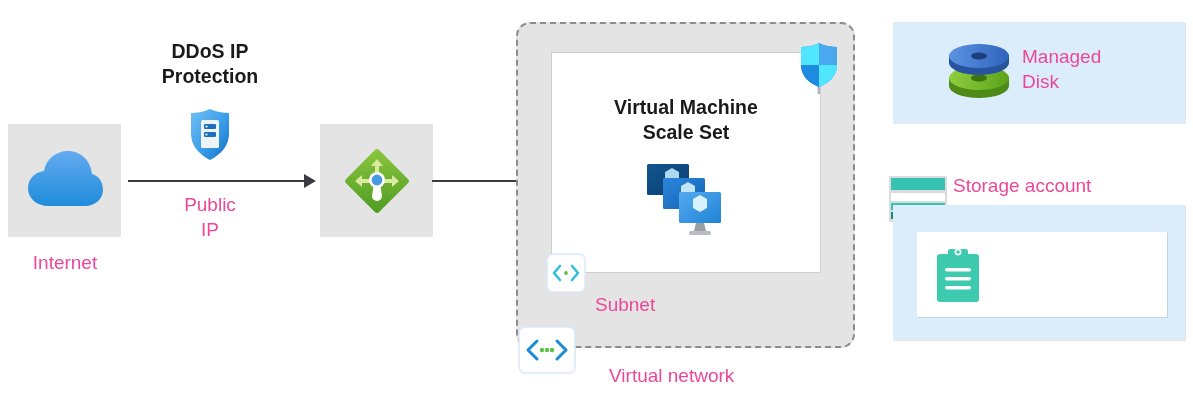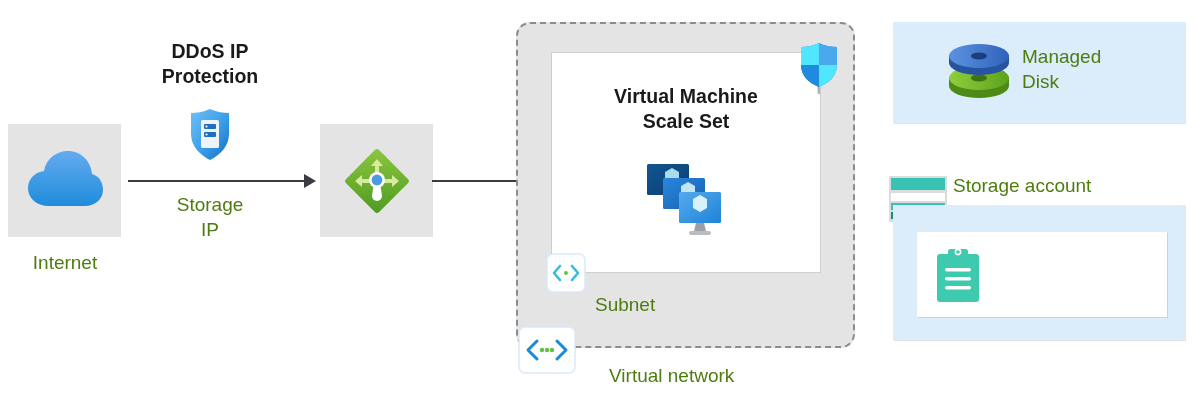--- a/index.html
+++ b/index.html
@@ -15,21 +15,21 @@
     color: #2b2b2b;
   }
   .stage { position: absolute; inset: 0; }
   .abs { position: absolute; }
 
   
   .lbl {
     position: absolute;
     font-size: 19px;
     line-height: 25px;
-    color: #4d7c0f;
+    color: #ec4899;
     text-align: center;
     white-space: pre-line;
   }
   .lbl-left { text-align: left; }
   .lbl-bold {
     font-weight: bold;
     font-size: 19.5px;
     line-height: 25px;
     color: #1a1a1a;
   }
@@ -136,21 +136,21 @@
       <rect x="16" y="16" width="12" height="5" rx="1" fill="#1f6fc0"></rect>
       <rect x="16" y="24" width="12" height="5" rx="1" fill="#1f6fc0"></rect>
       <circle cx="18.5" cy="18.5" r="1.1" fill="#ffffff"></circle>
       <circle cx="18.5" cy="26.5" r="1.1" fill="#ffffff"></circle>
     </svg>
   </div>
 
   <div class="arrow-line" style="left:128px; top:180px; width:180px;"></div>
   <div class="arrow-head" style="left:304px; top:174px;"></div>
 
-  <div class="lbl" style="left:150px; top:192px; width:120px;">Storage
+  <div class="lbl" style="left:150px; top:192px; width:120px;">Public
 IP</div>
 
   <div class="tile" style="left:320px; top:124px; width:113px; height:113px;">
     <div class="abs" style="left:22px; top:22px;">
       <svg width="70" height="70" viewBox="0 0 70 70">
         <defs>
           <linearGradient id="lbGrad" x1="0" y1="0" x2="1" y2="1">
             <stop offset="0%" stop-color="#8cc63e"></stop>
             <stop offset="100%" stop-color="#4e9b23"></stop>
           </linearGradient>
@@ -167,21 +167,21 @@
     </div>
   </div>
 
   <div class="arrow-line" style="left:432px; top:180px; width:115px;"></div>
   <div class="arrow-head" style="left:541px; top:174px;"></div>
 
   <div class="vnet" style="left:516px; top:22px; width:339px; height:326px;"></div>
 
   <div class="subnet-box" style="left:551px; top:52px; width:270px; height:221px;"></div>
 
-  <div class="lbl lbl-bold" style="left:571px; top:84px; width:230px;">Virtual Machine
+  <div class="lbl lbl-bold" style="left:571px; top:95px; width:230px;">Virtual Machine
 Scale Set</div>
 
   <div class="abs" style="left:645px; top:158px;">
     <svg width="86" height="80" viewBox="0 0 86 80">
       <defs>
         <linearGradient id="vm1" x1="0" y1="0" x2="1" y2="1">
           <stop offset="0%" stop-color="#12558f"></stop>
             <stop offset="100%" stop-color="#0a3f73"></stop>
         </linearGradient>
         <linearGradient id="vm2" x1="0" y1="0" x2="1" y2="1">

